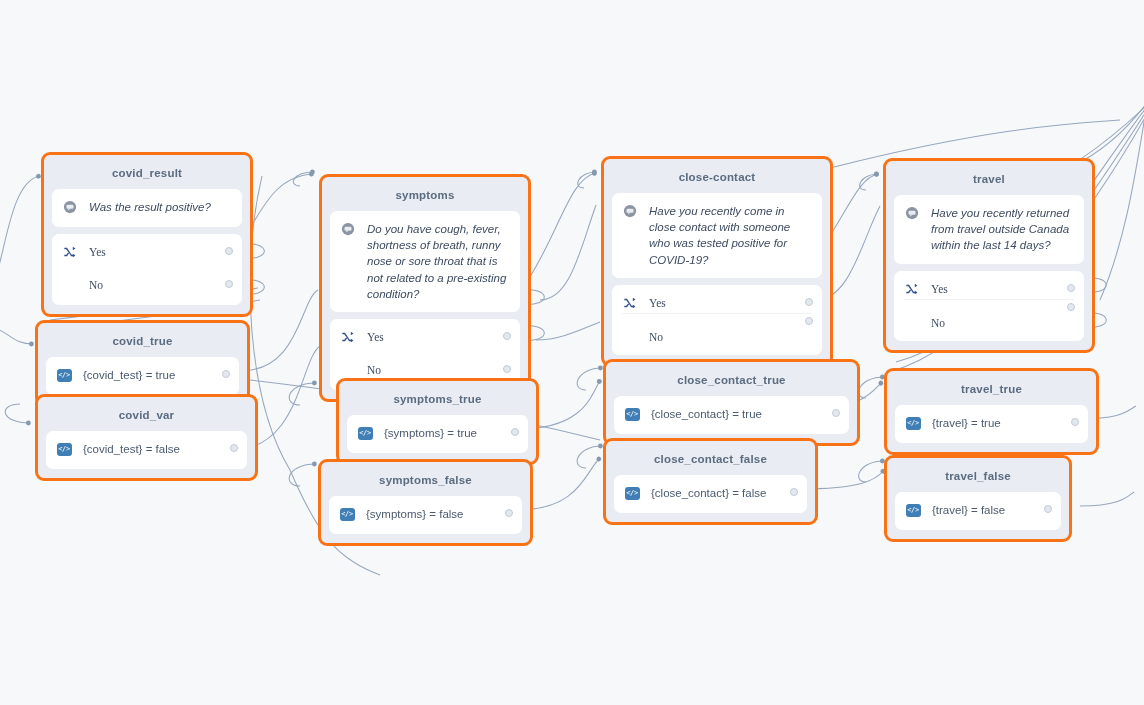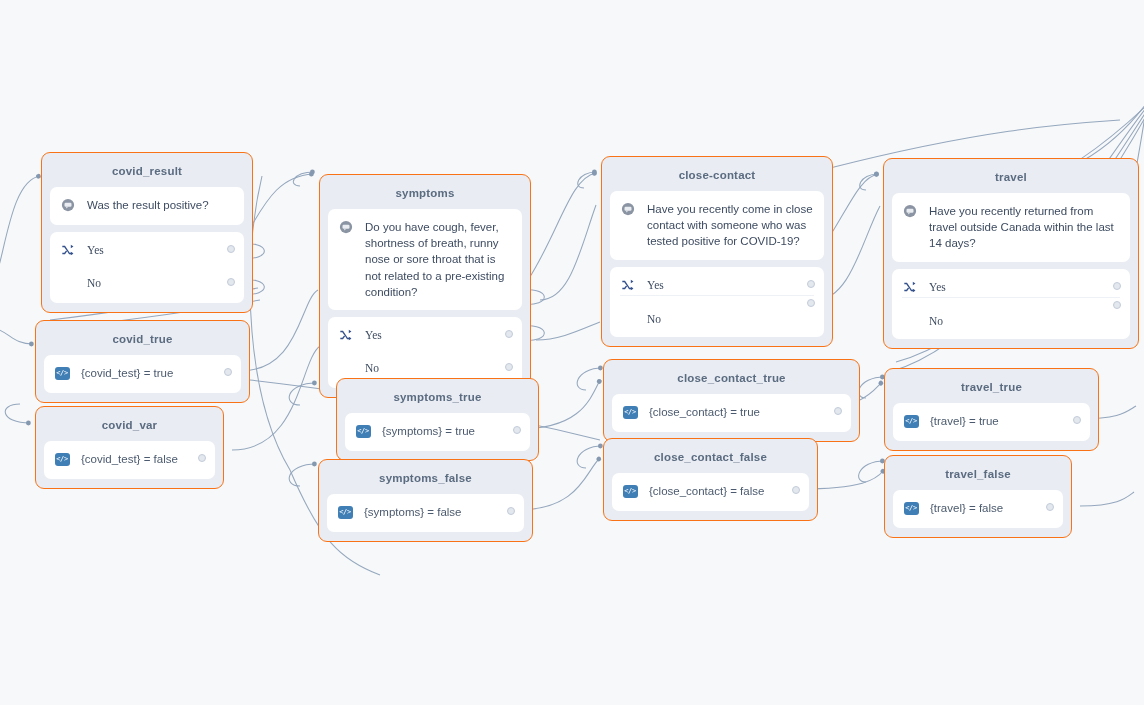--- a/index.html
+++ b/index.html
@@ -16,21 +16,21 @@
   }
   #edges {
     position: absolute; left: 0; top: 0;
     width: 1144px; height: 705px;
     pointer-events: none;
     z-index: 1;
   }
   .node {
     position: absolute;
     background: #e9edf3;
-    border: 1px solid #f97316;
+    border: 3px solid #f97316;
     border-radius: 9px;
     z-index: 2;
     padding: 8px 8px 9px 8px;
   }
   .node-title {
     text-align: center;
     font-size: 11.5px;
     color: #5b6b80;
     font-weight: bold;
     letter-spacing: .2px;
@@ -58,20 +58,21 @@
     margin-right: 11px;
     display: flex; align-items: center; justify-content: center;
   }
   .ico.spacer { visibility: hidden; }
   .qtext {
     font-size: 11.5px;
     line-height: 16.2px;
     color: #3d4b60;
     flex: 1 1 auto;
     padding-top: 0px;
+    font-style: italic;
   }
   .opt-label {
     font-size: 11.5px;
     line-height: 16px;
     color: #3d4b60;
     flex: 1 1 auto;
     font-family: Liberation Serif, serif;
   }
   .vartext {
     font-size: 11.5px;
@@ -232,21 +233,21 @@
       <div class="row">
         <span class="ico">
           <span class="code-badge">&lt;/&gt;</span>
         </span>
         <span class="vartext">{covid_test} = true</span>
         <span class="port"></span>
       </div>
     </div>
   </div>
 
-  <div class="node" style="left:35px; top:406px; width:189px;">
+  <div class="node" style="left:35px; top:394px; width:223px;">
     <div class="node-title">covid_var</div>
     <div class="card">
       <div class="row">
         <span class="ico">
           <span class="code-badge">&lt;/&gt;</span>
         </span>
         <span class="vartext">{covid_test} = false</span>
         <span class="port"></span>
       </div>
     </div>
@@ -367,21 +368,21 @@
       <div class="row">
         <span class="ico">
           <span class="code-badge">&lt;/&gt;</span>
         </span>
         <span class="vartext">{close_contact} = false</span>
         <span class="port"></span>
       </div>
     </div>
   </div>
 
-  <div class="node" style="left:883px; top:158px; width:256px;">
+  <div class="node" style="left:883px; top:158px; width:212px;">
     <div class="node-title">travel</div>
     <div class="card">
       <div class="row">
         <span class="ico">
           <svg class="icon-svg" width="14" height="14" viewBox="0 0 16 16">
             <circle cx="8" cy="8" r="7" fill="#8b94a3"></circle>
             <rect x="4" y="5.5" width="8" height="4.4" rx="1.4" fill="#e9ecf1"></rect>
             <path d="M6 9.9 L6 12 L8.4 9.9 Z" fill="#e9ecf1"></path>
           </svg>
         </span>

